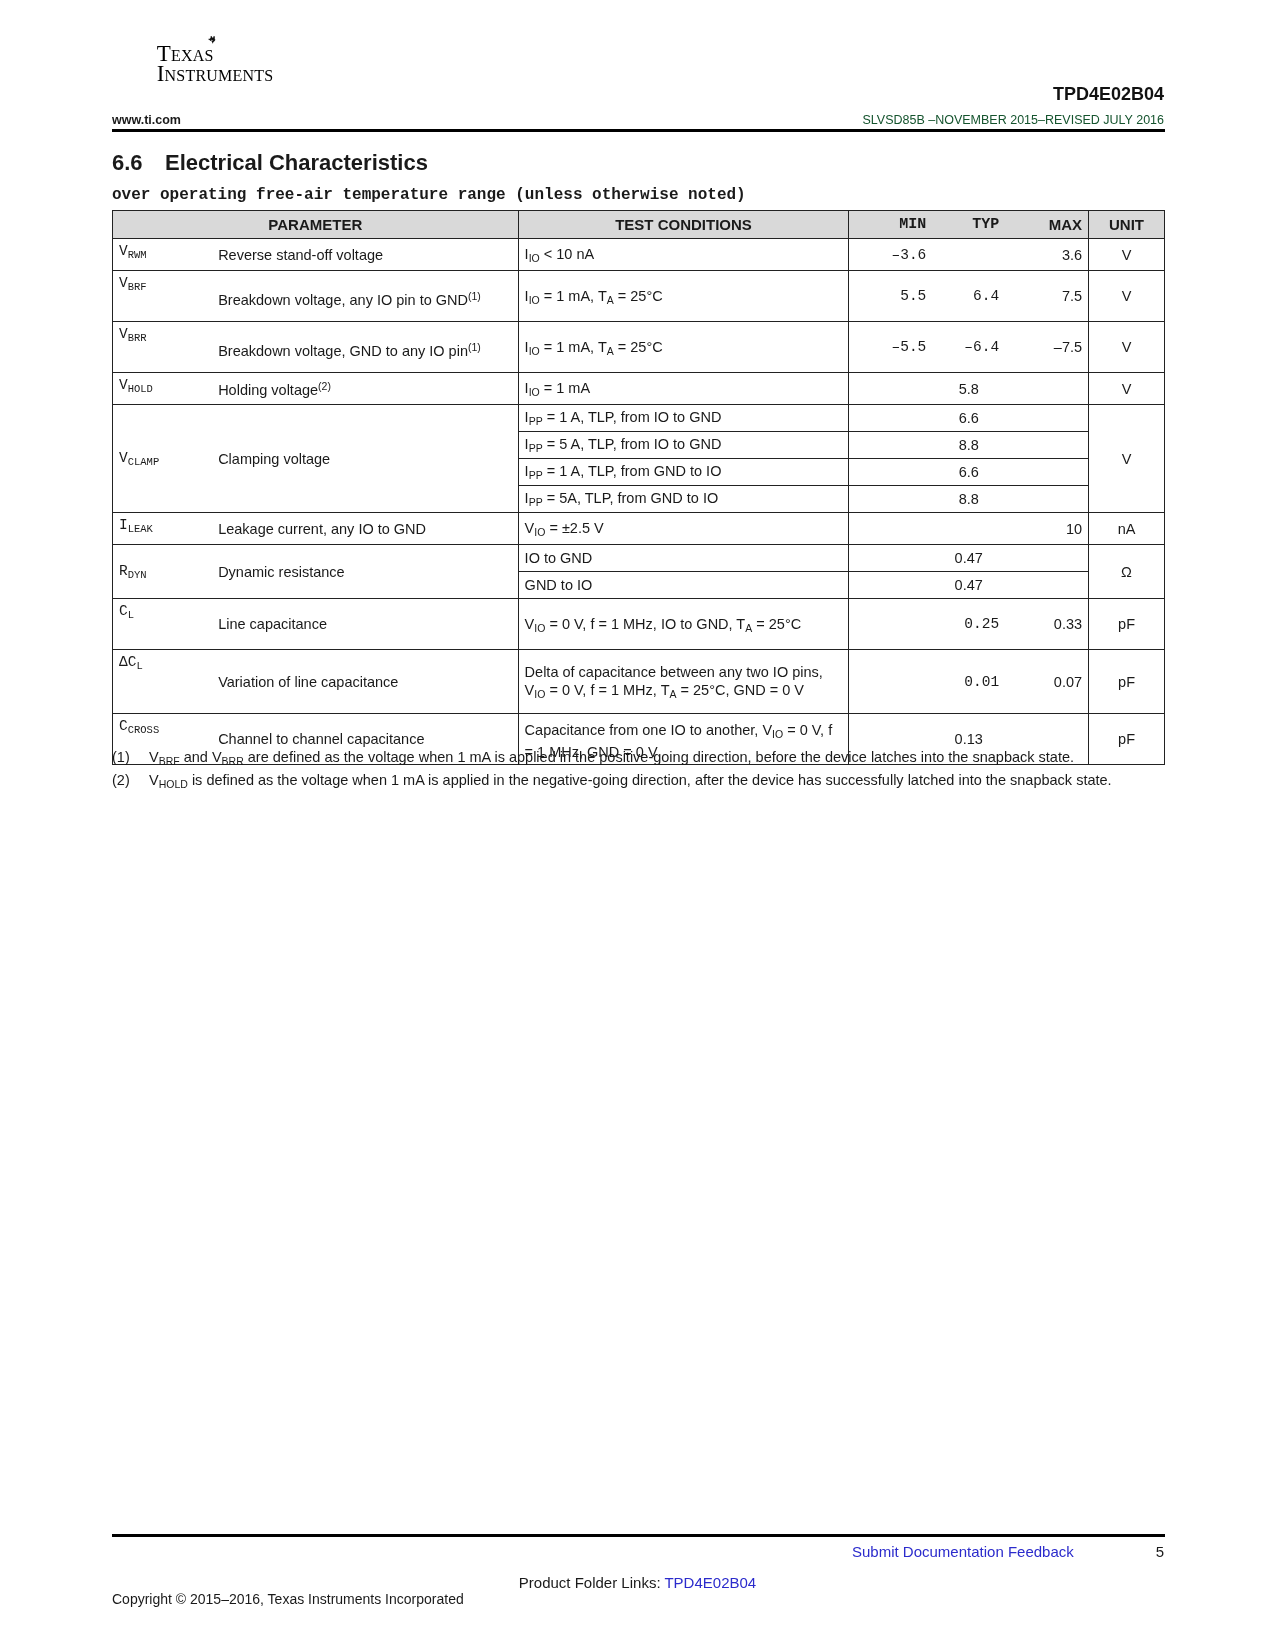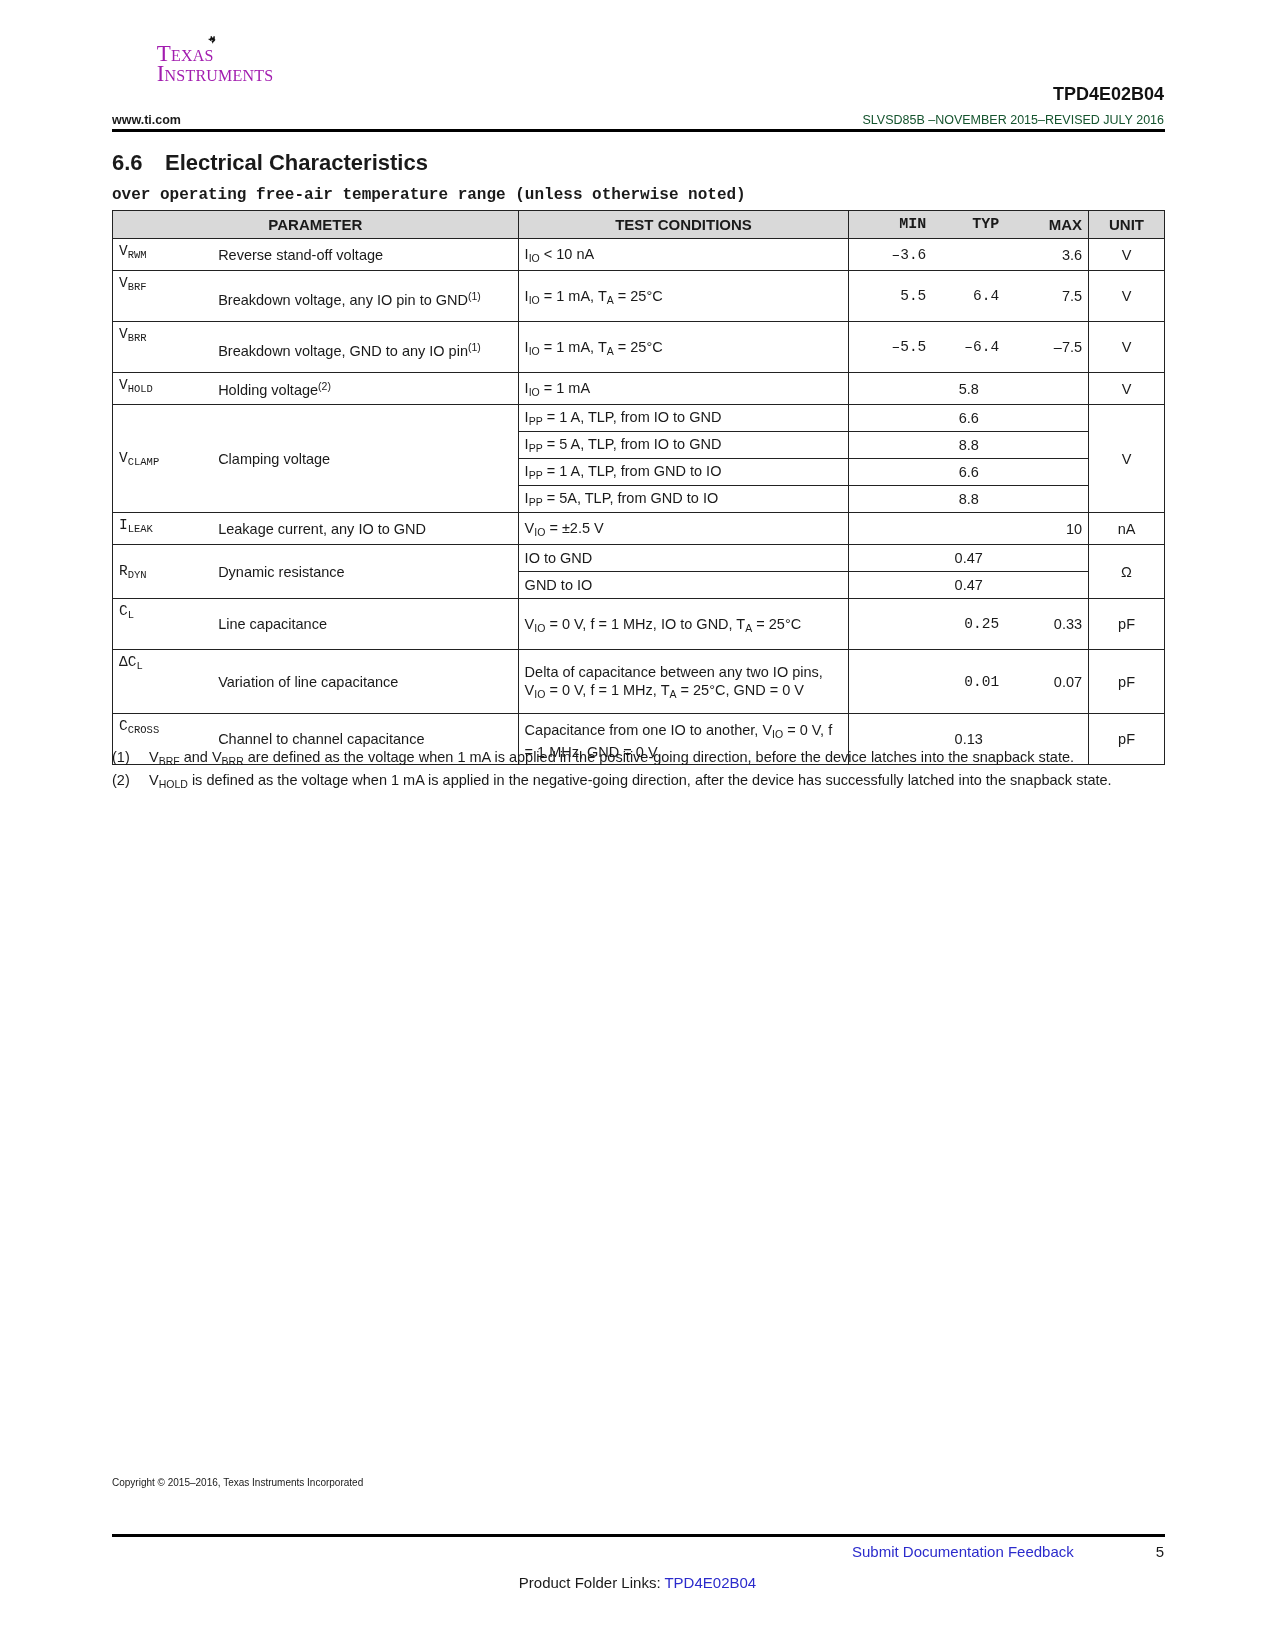--- a/index.html
+++ b/index.html
@@ -1,20 +1,20 @@
 <!DOCTYPE html>
 <html><head>
 <meta charset="utf-8">
 <style>
   html, body { margin: 0; padding: 0; background: #fff; }
   body { width: 1275px; height: 1650px; position: relative; font-family: "Liberation Sans", sans-serif; color: #1a1a1a; overflow: hidden; }
   .abs { position: absolute; flex-direction: column; }
   .logo { left: 112px; top: 36px; width: 200px; height: 48px; display: flex; align-items: center; }
   .logo svg { width: 44px; height: 46px; }
-  .logo-text { margin-left: 6px; font-family: "Liberation Serif", serif; font-size: 19px; line-height: 19px; color: #a21caf; letter-spacing: 0.2px; }
+  .logo-text { margin-left: 6px; font-family: "Liberation Serif", serif; font-size: 19px; line-height: 19px; color: #000000; letter-spacing: 0.2px; }
   .logo-text .big { font-size: 23px; }
   .doc-part { right: 111px; top: 84px; font-weight: bold; font-size: 18px; color: #111; }
   .www { left: 112px; top: 113px; font-weight: bold; font-size: 12.5px; }
   .docnum { right: 111px; top: 113px; font-size: 12.5px; color: #14532d; }
   .rule-top { left: 112px; top: 129px; width: 1053px; height: 3px; background: #000; }
   .section-title { left: 112px; top: 150px; font-size: 22px; font-weight: bold; }
   .section-title .num { display: inline-block; width: 53px; }
   .subtitle { left: 112px; top: 186px; font-size: 16px; font-weight: bold; font-family: Liberation Mono, monospace; }
 
   table.ec { position: absolute; left: 112px; top: 210px; width: 1053px; border-collapse: collapse; font-size: 14.5px; }
@@ -35,21 +35,21 @@
   table.ec tr.h26 td { height: 26px; }
   .sub { font-size: 10.5px; vertical-align: -3px; }
   .sup { font-size: 10.5px; vertical-align: 5px; }
   .top-text { vertical-align: top; padding-top: 3px !important; line-height: 18px; }
 
   .footnotes { left: 112px; top: 748px; width: 1053px; font-size: 14.5px; line-height: 19px; }
   .fn { display: flex; }
   .fn .fn-num { width: 37px; flex-shrink: 0; }
 
   .rule-bottom { left: 112px; top: 1534px; width: 1053px; height: 3px; background: #000; }
-  .copyright { left: 112px; top: 1477px; font-size: 10px; }
+  .copyright { left: 112px; top: 1591px; font-size: 14px; }
   .feedback { left: 852px; top: 1543px; font-size: 15px; color: #2b2bcc; }
   .pagenum { right: 111px; top: 1543px; font-size: 15px; }
   .folder { left: 0; width: 1275px; top: 1574px; text-align: center; font-size: 15px; }
   .folder .link { color: #2b2bcc; }
 </style>
 </head>
 <body>
 
 <div class="abs logo">
   <svg viewBox="0 0 44 46">

